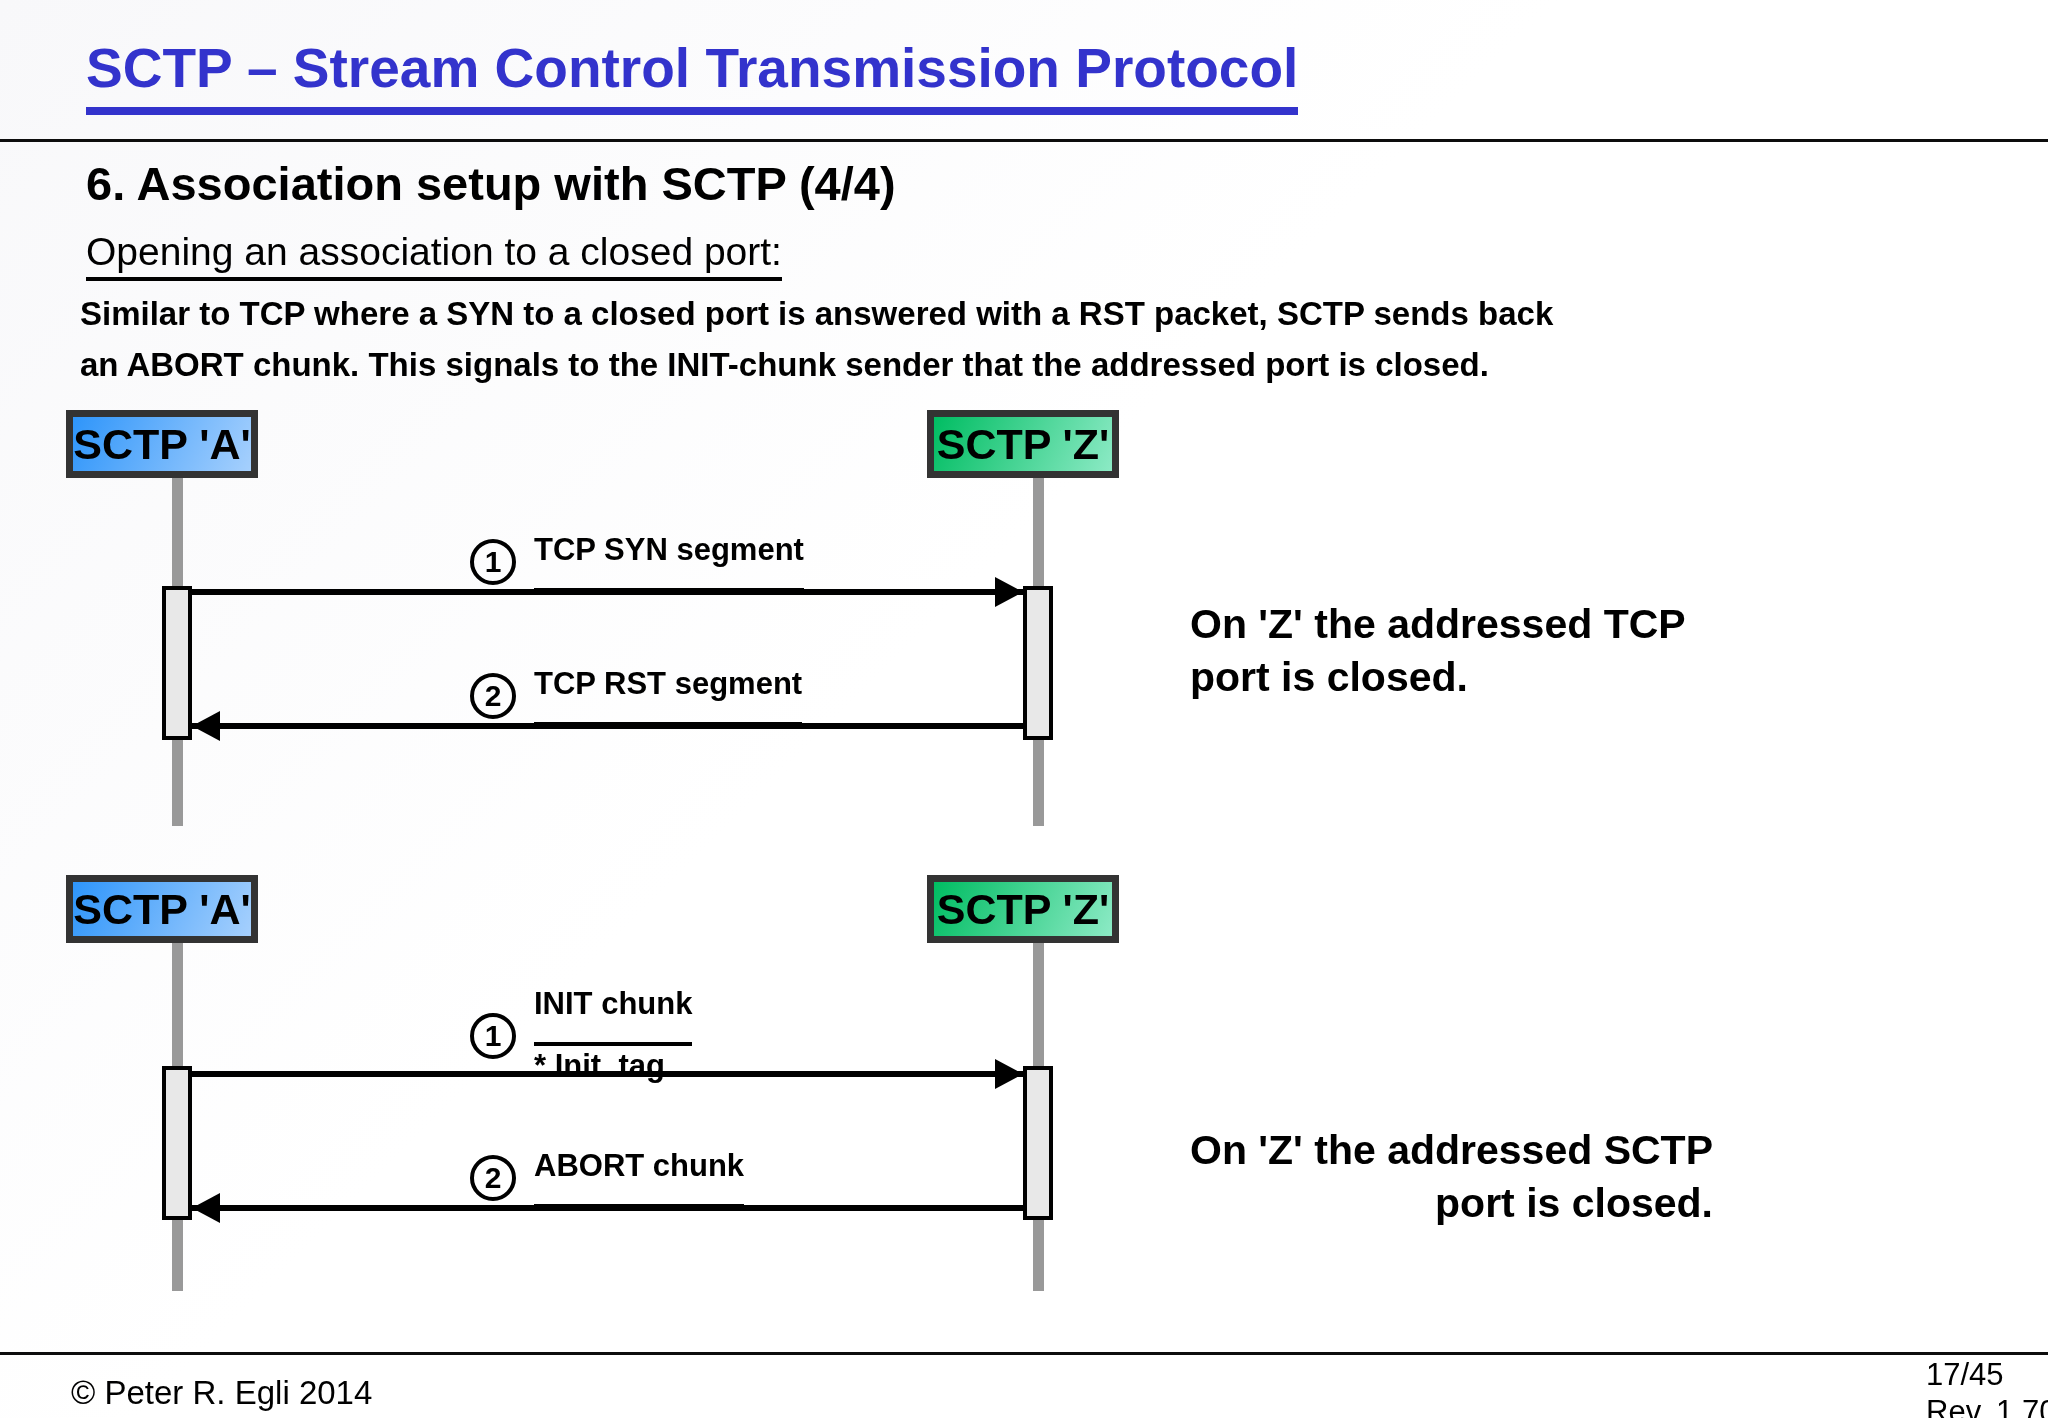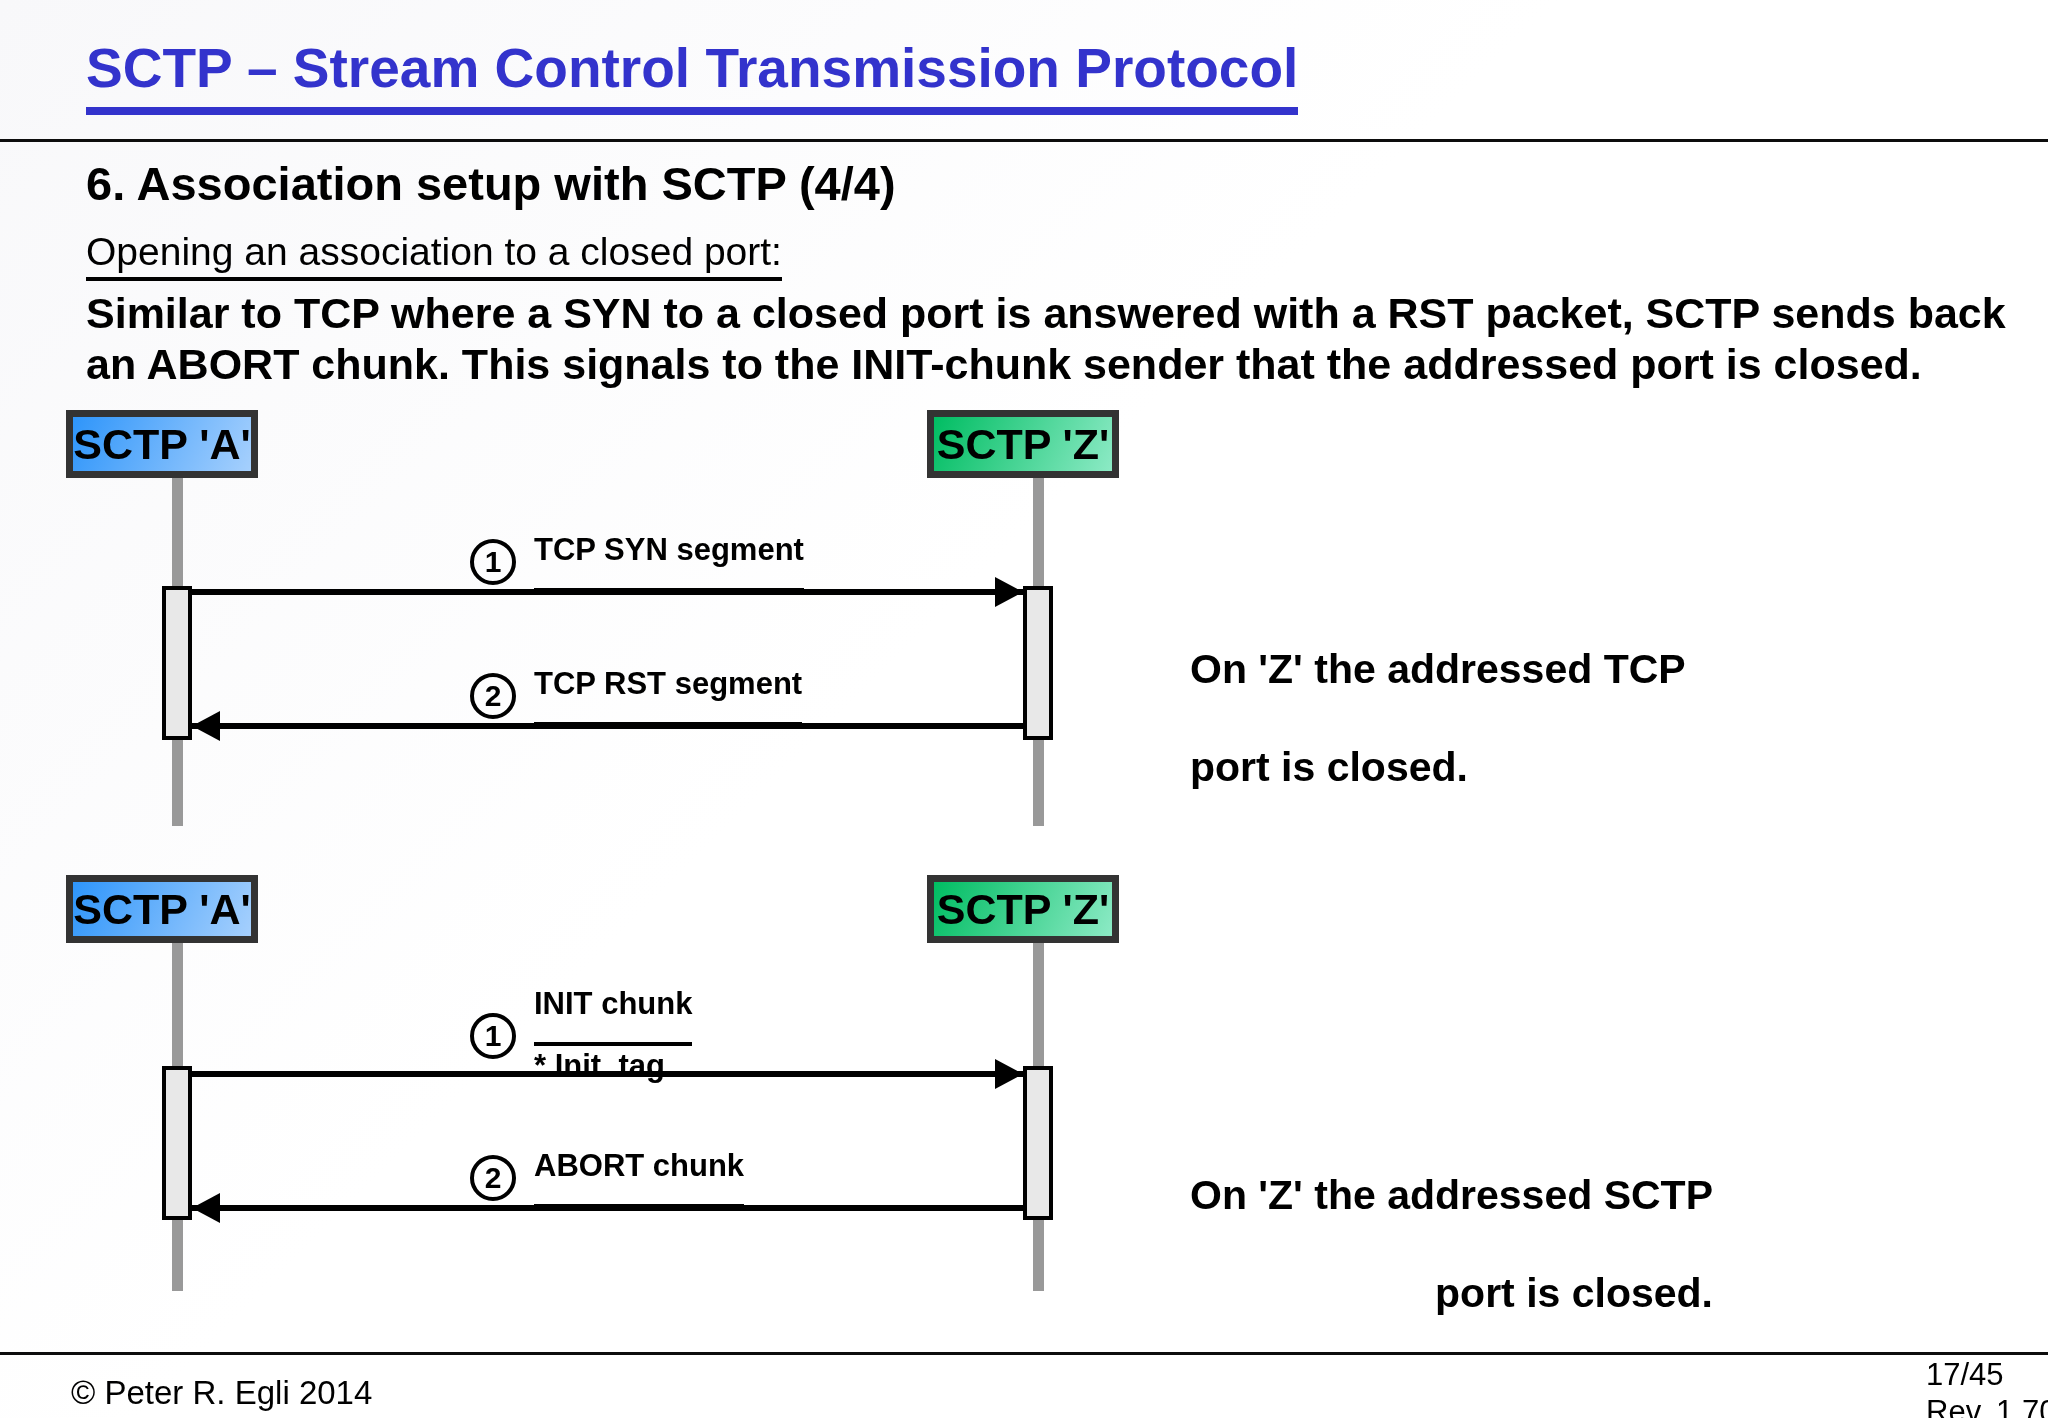--- a/index.html
+++ b/index.html
@@ -46,22 +46,22 @@
   .heading {
     position: absolute; left: 86px; top: 156px;
     font-size: 47px; font-weight: bold; white-space: nowrap;
   }
   .subheading {
     position: absolute; left: 86px; top: 230px;
     font-size: 39px; font-weight: normal; white-space: nowrap;
     border-bottom: 4px solid #000; padding-bottom: 3px;
   }
   .bodytext {
-    position: absolute; left: 86px; top: 288px;
-    font-size: 43px; font-weight: bold; line-height: 51px; white-space: nowrap;
+    position: absolute; left: 80px; top: 288px;
+    font-size: 33px; font-weight: bold; line-height: 51px; white-space: nowrap;
   }
   .bodytext span { display: block; }
   
   .entity {
     position: absolute; width: 192px; height: 68px;
     border: 7px solid var(--entity_border);
     display: flex; align-items: center; justify-content: center;
     font-size: 43px; font-weight: bold; z-index: 3; white-space: nowrap;
   }
   .entity.a { background: linear-gradient(115deg, var(--entity_a_start), var(--entity_a_end)); }
@@ -100,21 +100,21 @@
     align-self: flex-start;
   }
   .msg .sublabel {
     font-size: 31px; font-weight: bold; white-space: nowrap; line-height: 40px;
   }
   .msg .sublabel:empty { display: none; }
   .note {
     position: absolute; left: 1190px;
     font-size: 41px; font-weight: bold; line-height: 53px; white-space: nowrap;
   }
-  .note span { display: block; margin-top: 45px; }
+  .note span { display: block; }
   
   .footer-rule {
     position: absolute; left: 0; top: 1352px; width: 100%; height: 3px;
     background: var(--line_black);
   }
   .copyright {
     position: absolute; left: 71px; top: 1374px; font-size: 33px; white-space: nowrap; text-align: center;
   }
   .pageinfo {
     position: absolute; left: 1926px; top: 1356px;

